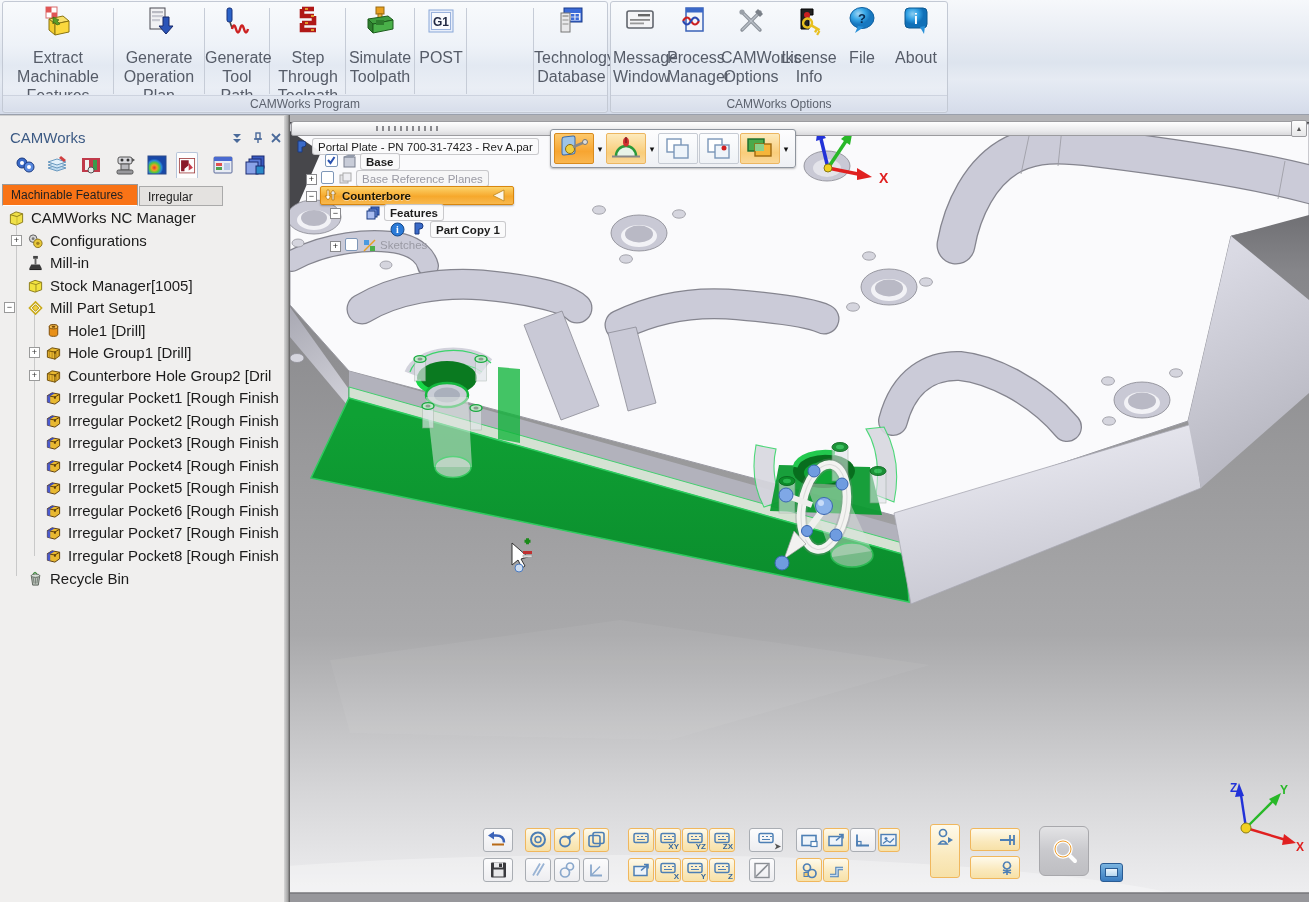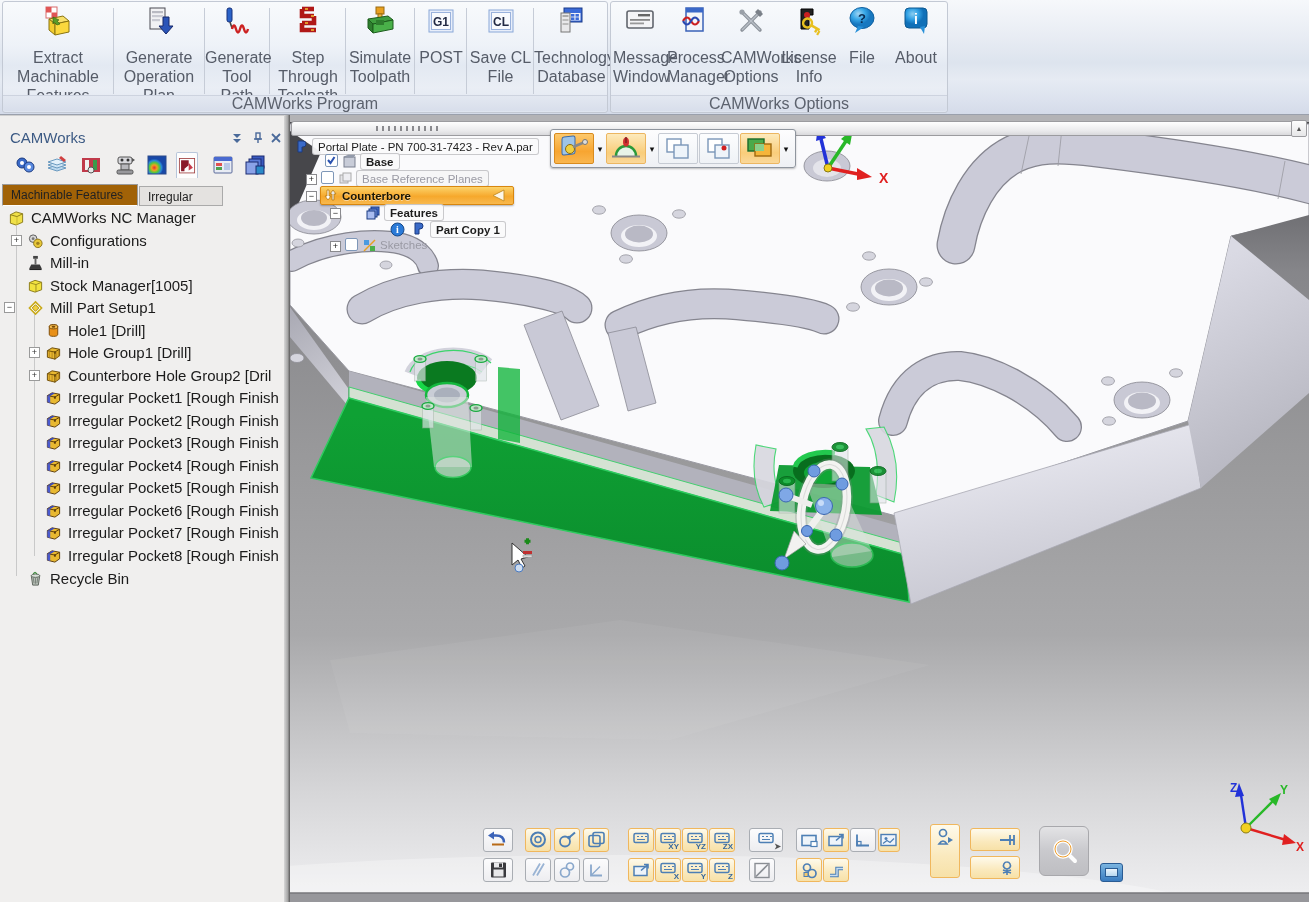--- a/index.html
+++ b/index.html
@@ -5,36 +5,36 @@
 *{margin:0;padding:0;box-sizing:border-box;}
 html,body{width:1309px;height:902px;overflow:hidden;background:#e9edf4;font-family:"Liberation Sans",sans-serif;}
 #page{position:relative;width:1309px;height:902px;}
 
 #ribbon{position:absolute;left:0;top:0;width:1309px;height:115px;
 background:linear-gradient(#f6f8fb 0%,#e9edf4 30%,#dde4ee 55%,#e6ebf3 70%,#dce2ee 88%,#d4dbe9 100%);
 border-bottom:1px solid #9aa0ac;}
 .rgroup{position:absolute;top:1px;height:112px;border:1px solid #c3c9d4;border-radius:3px;
 background:linear-gradient(#f8fafc 0%,#eef2f8 40%,#e3e9f2 58%,#eaeef5 78%,#dfe5f0 100%);}
 .rg-label{position:absolute;left:0;right:0;bottom:1px;height:16px;text-align:center;
-font-size:16px;color:#5c626e;line-height:16px;
+font-size:12px;color:#5c626e;line-height:16px;
 background:linear-gradient(#e3e8f1,#d8deeb);border-top:1px solid #cdd3df;border-radius:0 0 3px 3px;}
 .rbtn{position:absolute;top:2px;height:93px;text-align:center;}
 .rbtn .ric{margin:1px auto 0;width:32px;height:32px;}
 .rbtn .rlb{font-size:16px;color:#565c68;line-height:19px;margin-top:11px;}
 .rsep{position:absolute;top:6px;height:86px;width:1px;background:#c6ccd7;}
 
 #panel{position:absolute;left:0;top:115px;width:284px;height:787px;background:#f0efee;border-top:1px solid #cfcfcf;}
 #ptitle{position:absolute;left:10px;top:13px;font-size:15px;color:#3c5a84;}
 .ptico{position:absolute;top:16px;width:12px;height:12px;}
 #picons{position:absolute;left:10px;top:36px;height:28px;}
 .pic{position:absolute;top:2px;width:22px;height:22px;}
 .pic.sel{background:#fdfdfd;border:1px solid #b8c6da;border-bottom:none;border-radius:2px 2px 0 0;top:0;height:26px;padding-top:3px;}
 #ptabs{position:absolute;left:0px;top:68px;height:22px;width:284px;}
 .ptab{position:absolute;top:0;height:22px;font-size:12px;line-height:20px;padding:0 8px;color:#222;}
-.ptab.act{background:#a16207;border:1px solid #9a9a9a;border-bottom:1px solid #fdfdfd;z-index:2;}
+.ptab.act{background:#f97316;border:1px solid #9a9a9a;border-bottom:1px solid #fdfdfd;z-index:2;}
 .ptab.inact{background:#e4e2e0;border:1px solid #aaa;top:2px;height:20px;z-index:1;}
 #ptree{position:absolute;left:0;top:92px;width:284px;bottom:0;font-size:15px;color:#1b1b1b;padding-left:38px;}
 .trow{position:absolute;height:22px;line-height:22px;white-space:nowrap;}
 .tico{display:inline-block;width:17px;height:16px;vertical-align:-3px;margin-right:6px;}
 .texp{position:absolute;width:11px;height:11px;border:1px solid #9a9a9a;background:#fff;font-size:9px;line-height:9px;text-align:center;color:#333;top:5px;}
 
 #vsep{position:absolute;left:284px;top:115px;width:6px;height:787px;background:linear-gradient(90deg,#d8d8d8,#a8a8a8 60%,#5a5a5a);}
 
 #vp{position:absolute;left:290px;top:115px;width:1019px;height:787px;overflow:hidden;background:#9a9a9c;}
 #scene{position:absolute;left:0;top:0;}
@@ -129,28 +129,20 @@
             </svg></div>
         <div class="rlb">Simulate<br>Toolpath</div>
       </div>
       <div class="rbtn" style="left:412px;width:52px;">
         <div class="ric"><svg width="32" height="32" viewBox="0 0 32 32">
               <rect x="4" y="5" width="24" height="22" fill="#e8eefa" stroke="#8aa8d8"></rect>
               <rect x="6.5" y="7.5" width="19" height="17" fill="#f8fafd" stroke="#9ab2dc"></rect>
               <text x="16" y="20.5" font-size="12" font-weight="bold" fill="#222a44" text-anchor="middle" font-family="Liberation Sans">G1</text>
             </svg></div>
         <div class="rlb">POST</div>
-      </div>
-      <div class="rbtn" style="left:464px;width:67px;">
-        <div class="ric"><svg width="32" height="32" viewBox="0 0 32 32">
-              <rect x="4" y="5" width="24" height="22" fill="#e8eefa" stroke="#8aa8d8"></rect>
-              <rect x="6.5" y="7.5" width="19" height="17" fill="#f8fafd" stroke="#9ab2dc"></rect>
-              <text x="16" y="20.5" font-size="12" font-weight="bold" fill="#222a44" text-anchor="middle" font-family="Liberation Sans">CL</text>
-            </svg></div>
-        <div class="rlb">Save CL<br>File</div>
       </div>
       <div class="rbtn" style="left:531px;width:75px;">
         <div class="ric"><svg width="32" height="32" viewBox="0 0 32 32">
               <rect x="8" y="3" width="18" height="14" fill="#3a6ad8" stroke="#1a3a88"></rect>
               <rect x="9.5" y="8" width="15" height="7.5" fill="#f0f2f8"></rect>
               <g fill="#3a6ad8">
                 <rect x="10.5" y="9" width="3.4" height="2.6"></rect>
                 <rect x="15" y="9" width="3.4" height="2.6"></rect>
                 <rect x="19.5" y="9" width="3.4" height="2.6"></rect>
                 <rect x="10.5" y="12.4" width="3.4" height="2.6"></rect>

